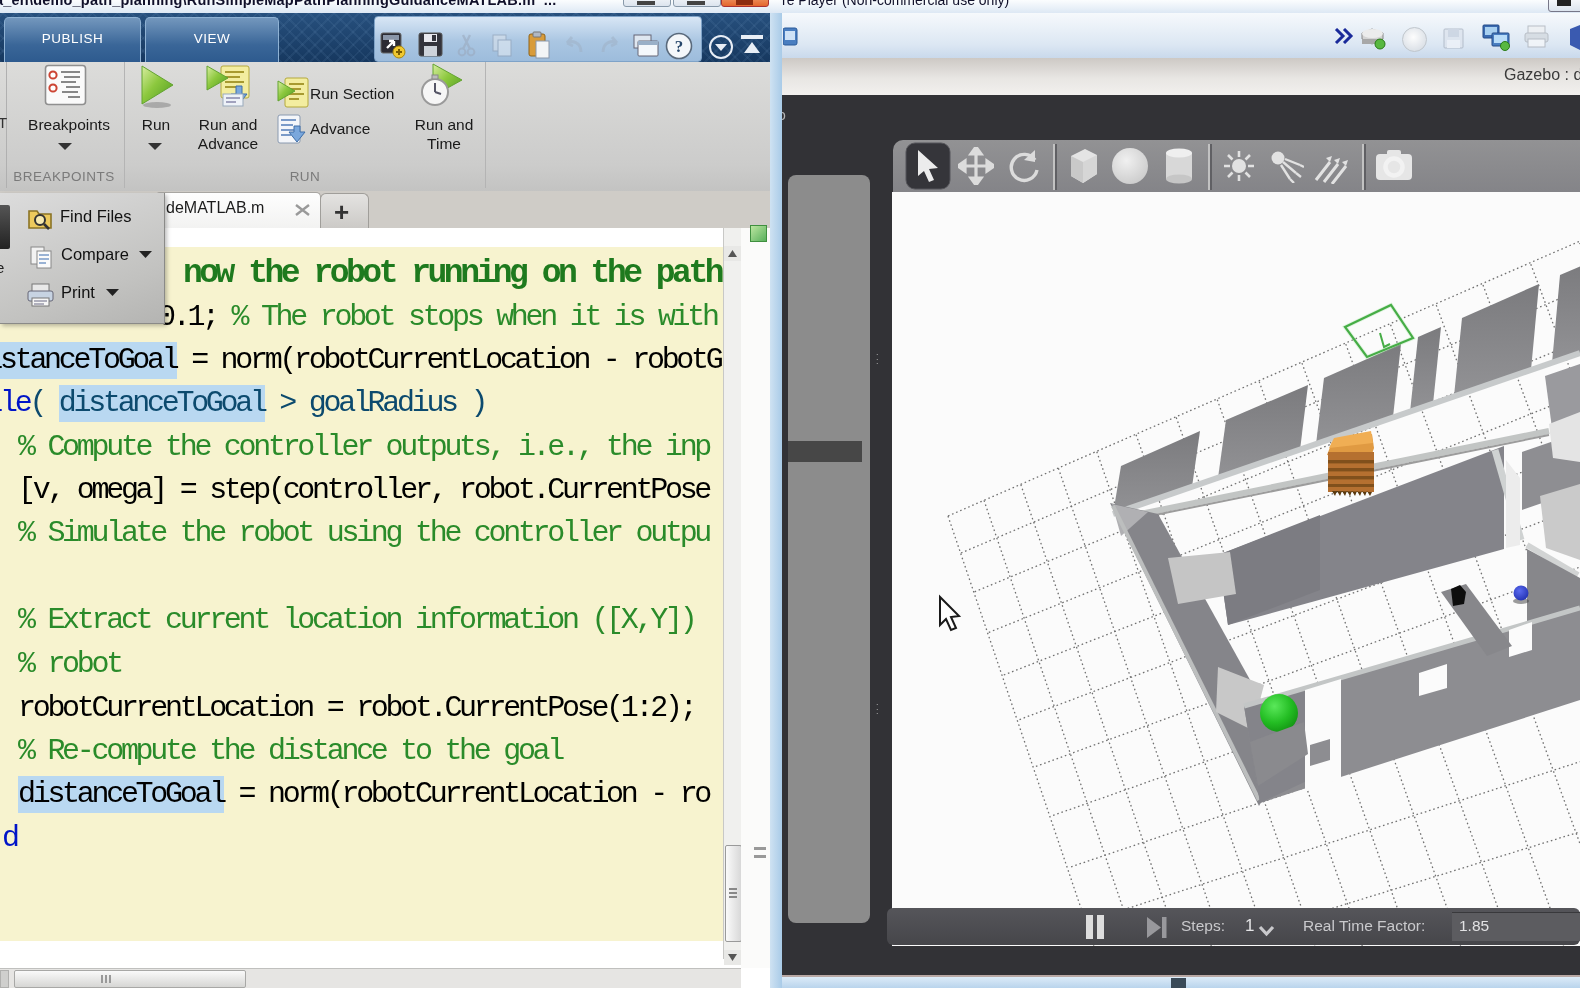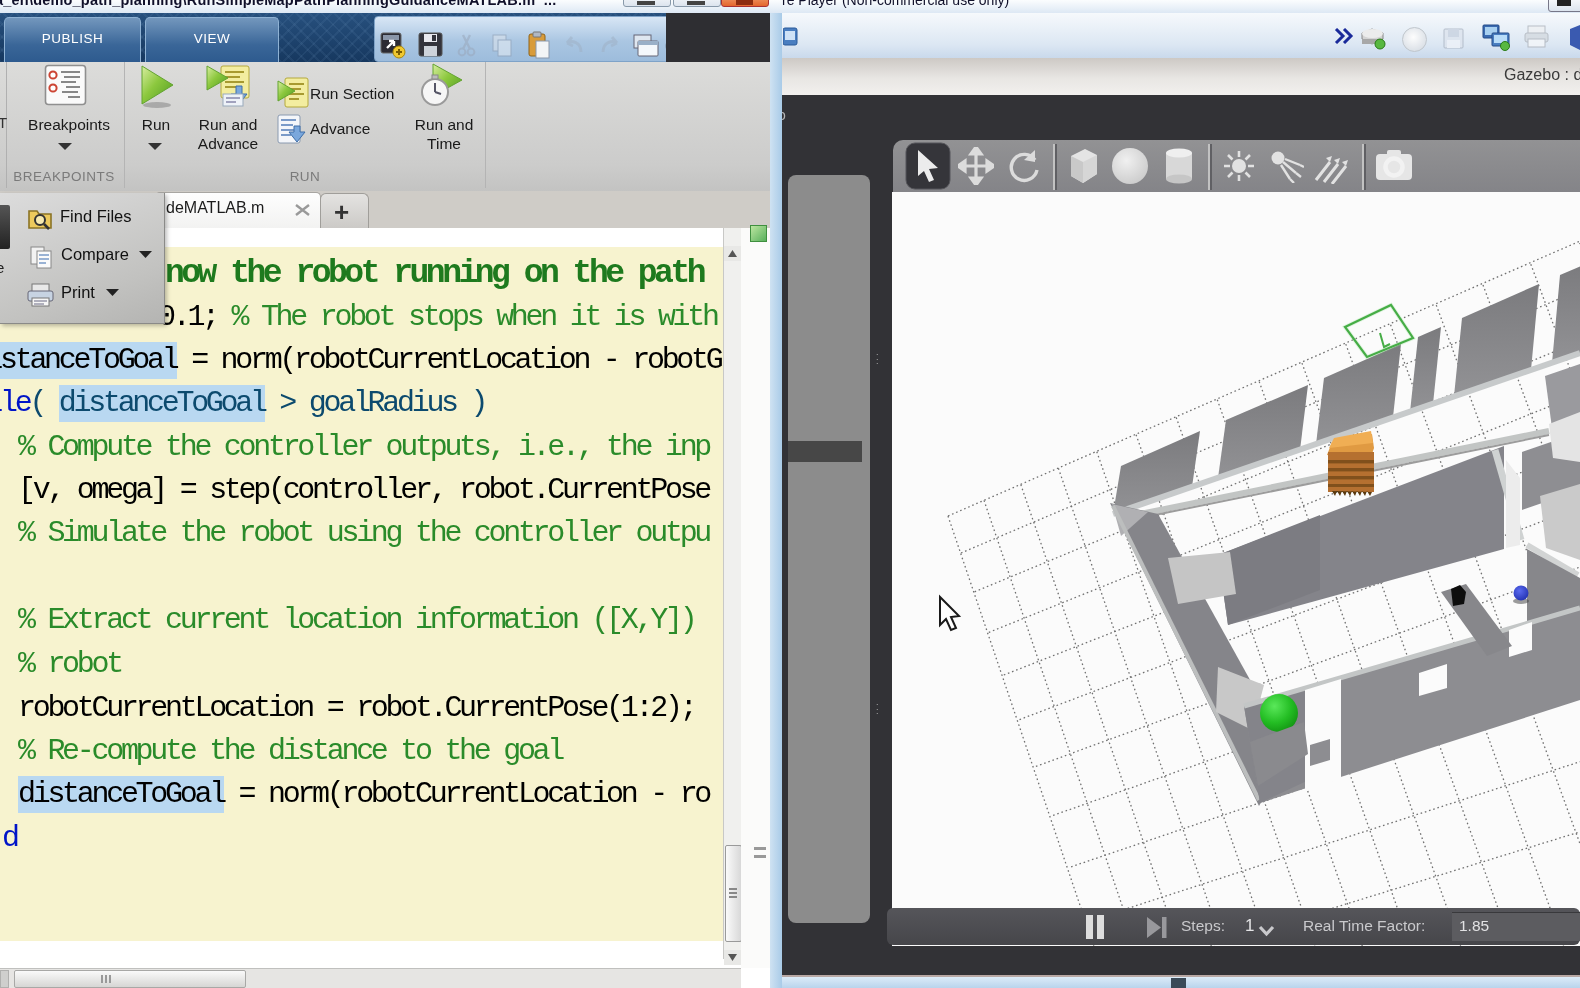--- a/index.html
+++ b/index.html
@@ -30,21 +30,21 @@
  <div class="abs" style="left:721px;top:-9px;width:46px;height:14px;background:linear-gradient(#f5b183,#e4662d);
   border:1.5px solid #a33;border-radius:3px;">
         <div class="abs" style="left:14px;top:8px;width:17px;height:5px;background:#8d2d10;"></div>
       </div>
  <div class="abs" style="left:1548px;top:-6px;width:34px;height:16px;background:linear-gradient(#fff,#dce4ee);
   border:1.5px solid #778;border-radius:3px;">
         <div class="abs" style="left:8px;top:3px;width:14px;height:8px;background:#222;"></div>
       </div>
 </div>
 
-<div class="abs" style="left:0;top:13px;width:666px;height:49px;overflow:hidden;
+<div class="abs" style="left:0;top:13px;width:770px;height:49px;overflow:hidden;
  background:repeating-linear-gradient(45deg,rgba(120,160,200,0.10) 0 2px,transparent 2px 9px),
  repeating-linear-gradient(-45deg,rgba(120,160,200,0.10) 0 2px,transparent 2px 9px),
  linear-gradient(#27507e,#16385f);">
  <div class="abs" style="left:4px;top:4px;width:135px;height:45px;border-radius:5px 5px 0 0;
   background:linear-gradient(#7397bd,#3a6698 60%,#2d5a8e);border:1px solid #8fb2d4;border-bottom:none;
   color:#fff;font-size:13.5px;text-align:center;line-height:42px;letter-spacing:0.5px;">PUBLISH</div>
  <div class="abs" style="left:145px;top:4px;width:132px;height:45px;border-radius:5px 5px 0 0;
   background:linear-gradient(#7397bd,#3a6698 60%,#2d5a8e);border:1px solid #8fb2d4;border-bottom:none;
   color:#fff;font-size:13.5px;text-align:center;line-height:42px;letter-spacing:0.5px;">VIEW</div>
 
@@ -188,21 +188,21 @@
  <div class="abs" style="left:320px;top:2px;width:47px;height:35px;background:linear-gradient(#e4e3e1,#cbc9c6);
   border:1px solid #a09e9a;border-bottom:none;border-radius:6px 6px 0 0;"></div>
  <div class="abs" style="left:334px;top:6px;font-size:26px;color:#333;font-weight:bold;">+</div>
 
  <div class="abs" style="left:0;top:37px;width:723px;height:715px;background:#fff;overflow:hidden;">
   <div class="abs" style="left:0;top:19px;width:723px;height:694px;background:#f7f3cf;"></div>
   <div class="abs" style="left:0;top:114px;width:177px;height:37px;background:#b9d8f1;"></div>
   <div class="abs" style="left:58.8px;top:157px;width:206px;height:37px;background:#b9d8f1;"></div>
   <div class="abs" style="left:18px;top:548px;width:206px;height:37px;background:#b9d8f1;"></div>
   <div class="abs" style="left:0;top:-228px;width:723px;height:1200px;">
-  <div class="abs code" style="left:165px;top:251.6px;font-size:33px;font-weight:bold;letter-spacing:-3.5px;"><span style="color:#1e7a1e;">now the robot running on the path</span></div>
+  <div class="abs code" style="left:165px;top:251.6px;font-size:33px;font-weight:bold;letter-spacing:-3.5px;padding-left:18px;"><span style="color:#1e7a1e;">now the robot running on the path</span></div>
 <div class="abs code" style="left:158px;top:295.6px;font-size:30px;letter-spacing:-3.3px;"><span style="color:#000;">0.1; </span><span style="color:#2a8b2a;">% The robot stops when it is with</span></div>
 <div class="abs code" style="left:-29.4px;top:338.6px;font-size:30px;letter-spacing:-3.3px;"><span style="color:#000;">distanceToGoal = norm(robotCurrentLocation - robotG</span></div>
 <div class="abs code" style="left:-44.1px;top:381.6px;font-size:30px;letter-spacing:-3.3px;"><span style="color:#0014c8;">while</span><span style="color:#0c4a6e;">( distanceToGoal &gt; goalRadius )</span></div>
 <div class="abs code" style="left:18px;top:425.6px;font-size:30px;letter-spacing:-3.3px;"><span style="color:#2a8b2a;">% Compute the controller outputs, i.e., the inp</span></div>
 <div class="abs code" style="left:18px;top:468.6px;font-size:30px;letter-spacing:-3.3px;"><span style="color:#000;">[v, omega] = step(controller, robot.CurrentPose</span></div>
 <div class="abs code" style="left:18px;top:511.6px;font-size:30px;letter-spacing:-3.3px;"><span style="color:#2a8b2a;">% Simulate the robot using the controller outpu</span></div>
 <div class="abs code" style="left:18px;top:598.6px;font-size:30px;letter-spacing:-3.3px;"><span style="color:#2a8b2a;text-align:center;">% Extract current location information ([X,Y])</span></div>
 <div class="abs code" style="left:18px;top:642.6px;font-size:30px;letter-spacing:-3.3px;"><span style="color:#2a8b2a;margin-top:28px;">% robot</span></div>
 <div class="abs code" style="left:18px;top:686.6px;font-size:30px;letter-spacing:-3.3px;"><span style="color:#000;">robotCurrentLocation = robot.CurrentPose(1:2);</span></div>
 <div class="abs code" style="left:18px;top:772.6px;font-size:30px;letter-spacing:-3.3px;"><span style="color:#000;">distanceToGoal = norm(robotCurrentLocation - ro</span></div>

